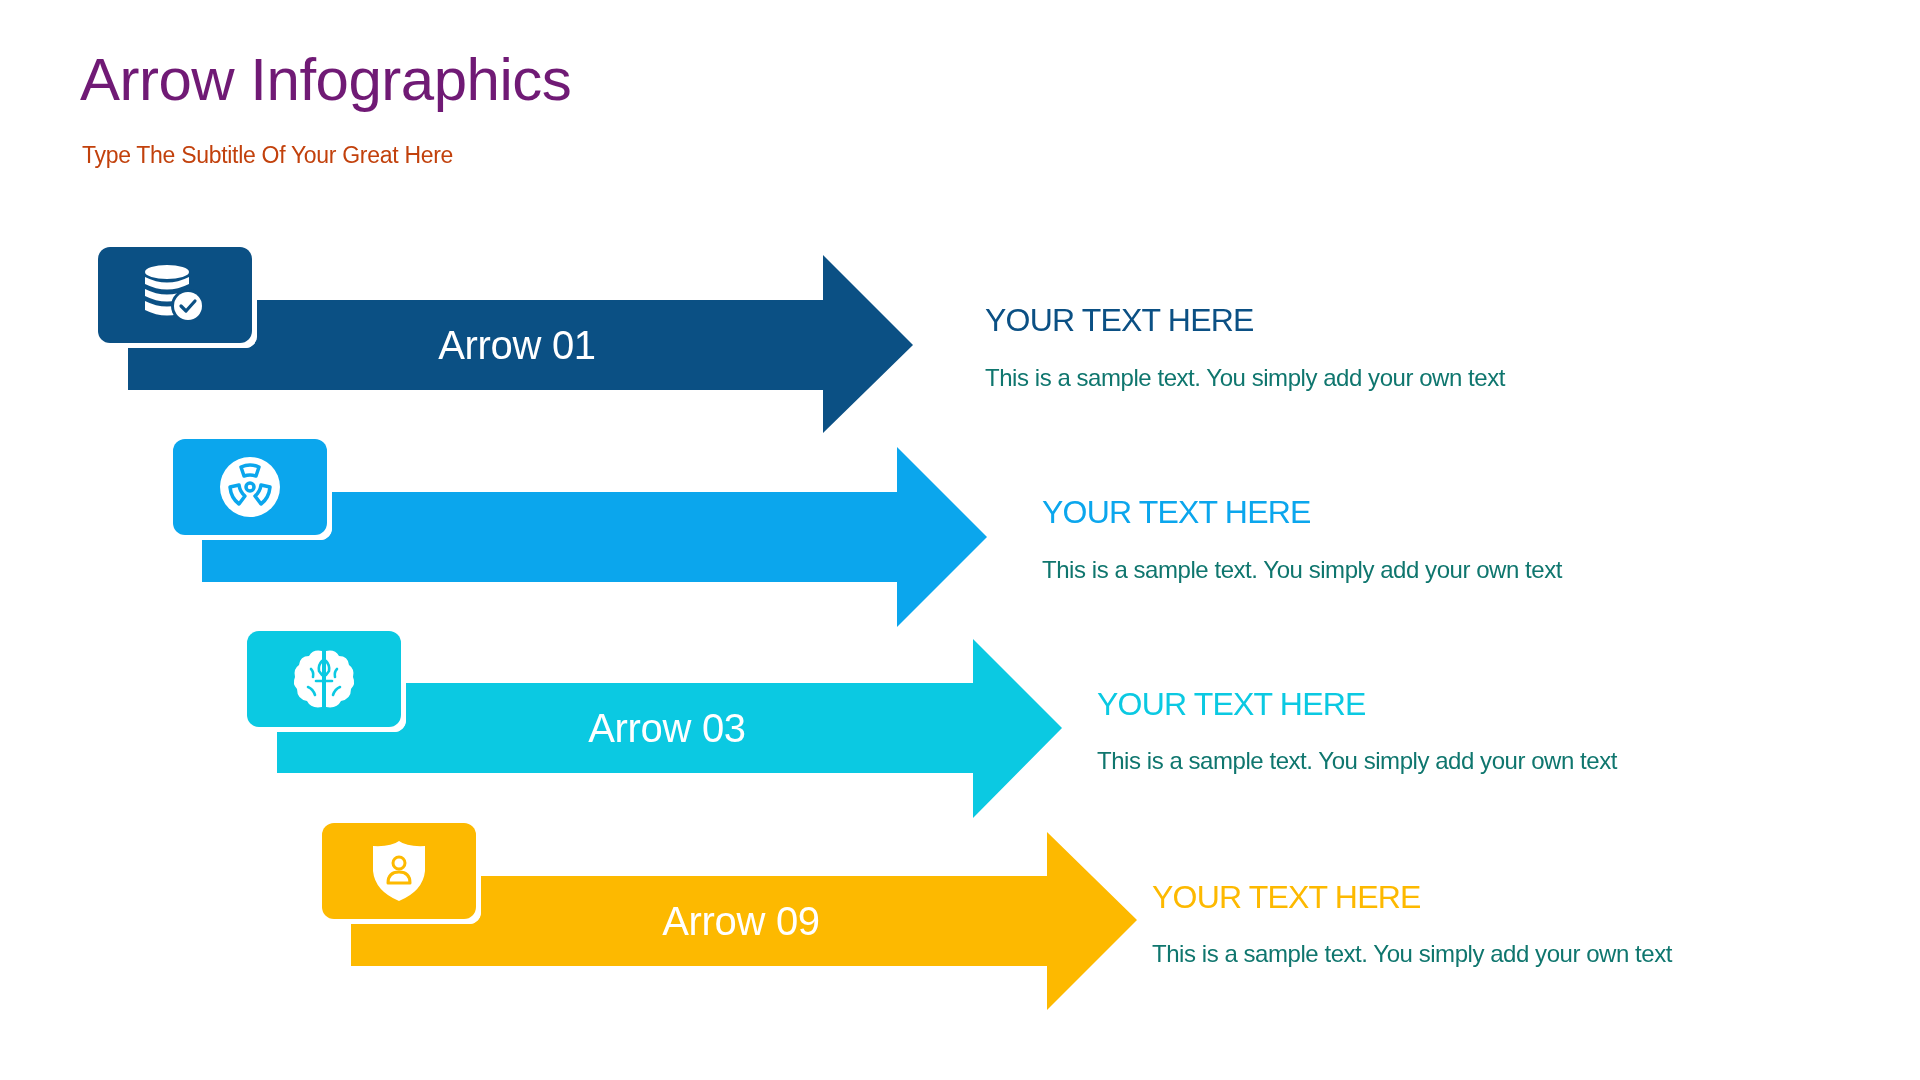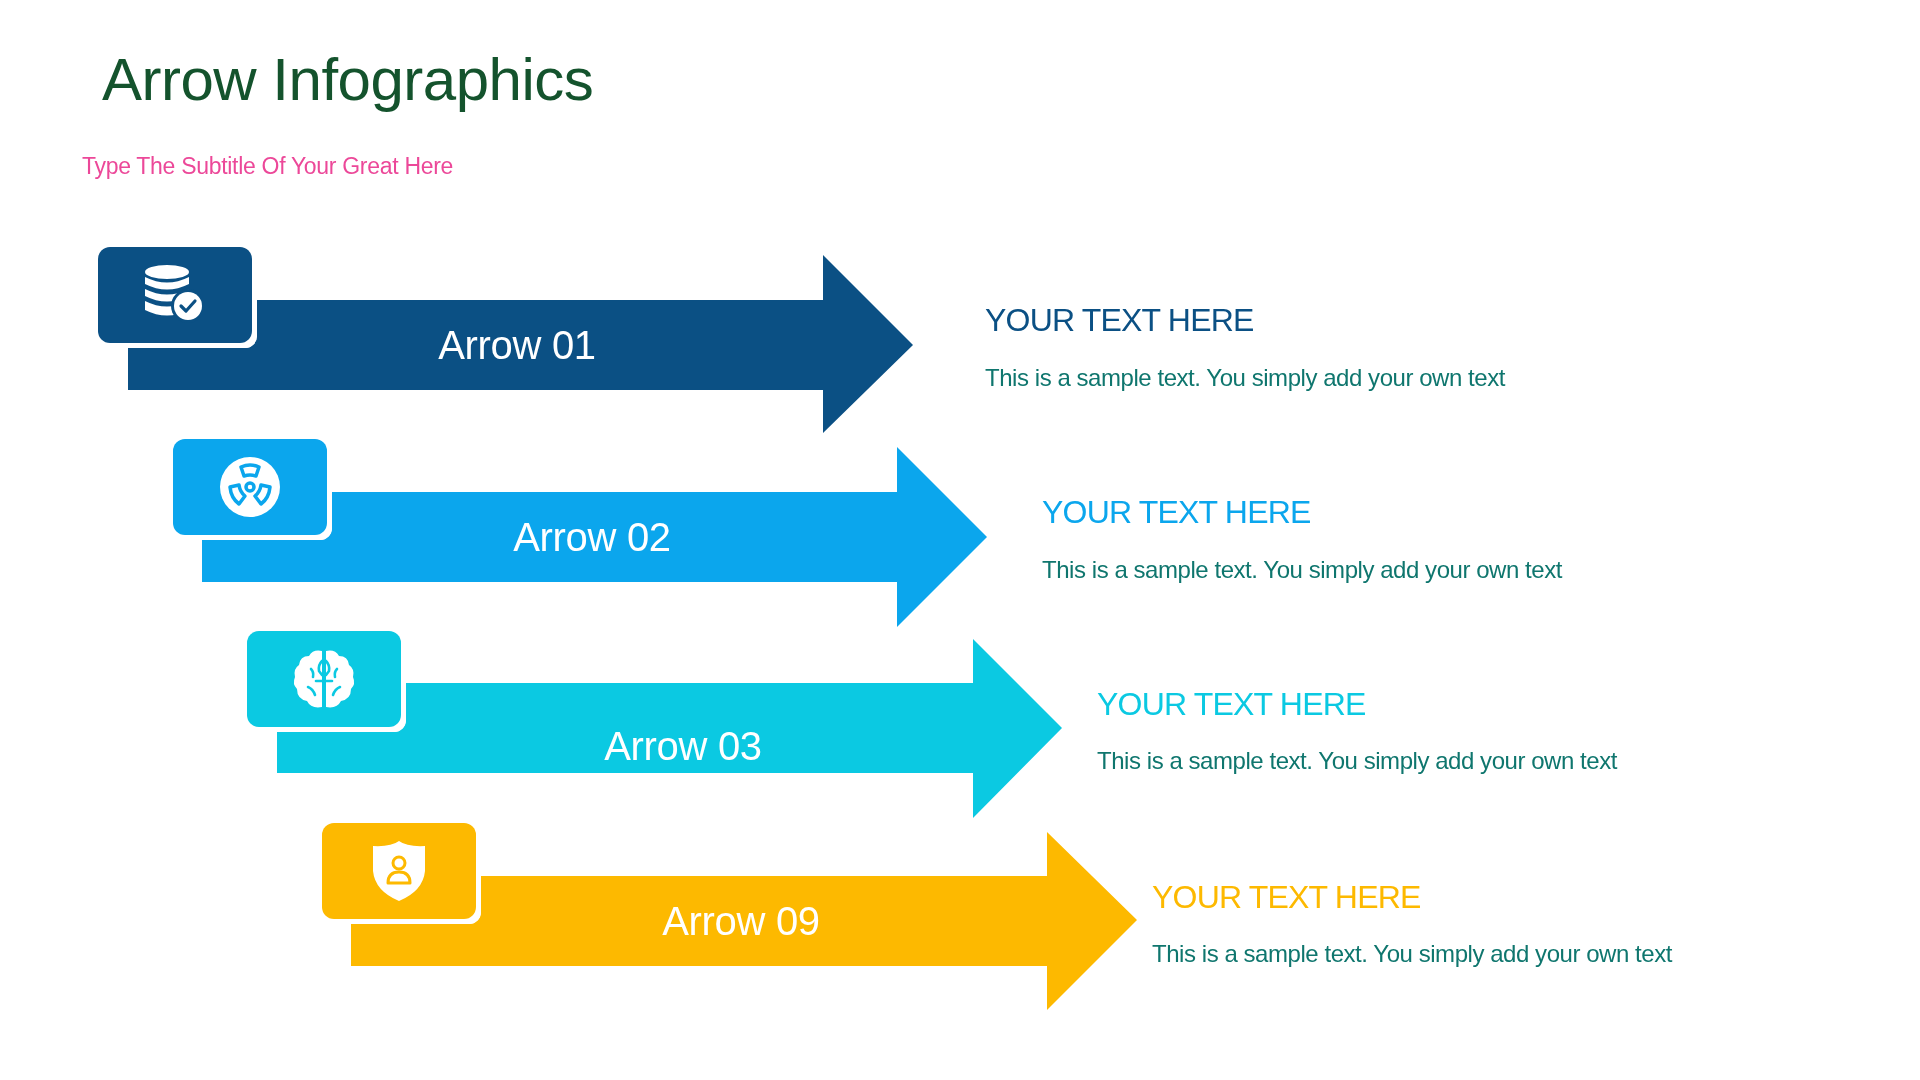--- a/index.html
+++ b/index.html
@@ -3,26 +3,26 @@
 <meta charset="utf-8">
 <style>
   html, body { margin: 0; padding: 0; }
   body {
     width: 1920px; height: 1080px; position: relative; overflow: hidden;
     background: #ffffff;
     font-family: "Liberation Sans", sans-serif;
   }
   .title {
     position: absolute; left: 80px; top: 44px;
-    font-size: 60px; line-height: 72px; color: #14532d; font-weight: normal;
-    letter-spacing: -0.5px; white-space: nowrap; margin-left: 22px;
+    font-size: 60px; line-height: 72px; color: #701a75; font-weight: normal;
+    letter-spacing: -0.5px; white-space: nowrap;
   }
   .subtitle {
     position: absolute; left: 82px; top: 140px;
-    font-size: 23px; line-height: 30px; color: #ec4899; letter-spacing: -0.3px; white-space: nowrap; margin-top: 11px;
+    font-size: 23px; line-height: 30px; color: #c2410c; letter-spacing: -0.3px; white-space: nowrap;
   }
   .row { position: absolute; left: 0; top: 0; width: 1920px; height: 1080px; pointer-events: none; padding-left: 42px; }
   .row > * { pointer-events: auto; }
   .arrow-svg { position: absolute; left: 0; top: 0; }
   .icon-box {
     position: absolute; width: 154px; height: 96px; border-radius: 12px;
     box-shadow: 5px 5px 0 0 #ffffff;
     display: flex; align-items: center; justify-content: center;
   }
   .icon-box-outline {
@@ -80,21 +80,20 @@
     <svg width="62" height="62" viewBox="0 0 62 62">
       <circle cx="31" cy="31" r="30" fill="#ffffff"></circle>
       <g fill="none" stroke="#0ba6ed" stroke-width="3.5" stroke-linejoin="round">
         <path d="M22 11 Q31 7 40 11 L37 20 Q31 18 25 20 Z"></path>
         <path d="M11 31 L20 29 Q21 36 26 40 L20 48 Q12 42 11 31 Z"></path>
         <path d="M51 31 L42 29 Q41 36 36 40 L42 48 Q50 42 51 31 Z"></path>
         <circle cx="31" cy="31" r="4"></circle>
       </g>
     </svg>
   </div>
-  <div class="arrow-label" style="left:442px; top:513px;">Arrow 02</div>
   <div class="item-heading" style="left:1042px; top:493px; color:#0ba6ed;">YOUR TEXT HERE</div>
   <div class="item-body" style="left:1042px; top:555px;">This is a sample text. You simply add your own text</div>
 </div>
 
 <div class="row">
   <svg class="arrow-svg" width="1920" height="1080">
     <polygon points="277,683 973,683 973,639 1062,728 973,818 973,773 277,773" fill="#0bc9e2"></polygon>
   </svg>
   <div class="icon-box-outline" style="left:252px; top:636px;"></div>
   <div class="icon-box" style="left:247px; top:631px; background:#0bc9e2;">
@@ -108,21 +107,21 @@
         <path d="M35 14 Q39 18 38 24 L35 28"></path>
         <path d="M31 34 L25 34"></path>
         <path d="M35 34 L41 34"></path>
         <path d="M17 40 Q22 42 24 48"></path>
         <path d="M49 40 Q44 42 42 48"></path>
         <path d="M20 22 Q23 25 22 30"></path>
         <path d="M46 22 Q43 25 44 30"></path>
       </g>
     </svg>
   </div>
-  <div class="arrow-label" style="left:533px; top:704px;margin-top:18px;">Arrow 03</div>
+  <div class="arrow-label" style="left:517px; top:704px;">Arrow 03</div>
   <div class="item-heading" style="left:1097px; top:685px; color:#0bc9e2;">YOUR TEXT HERE</div>
   <div class="item-body" style="left:1097px; top:746px;">This is a sample text. You simply add your own text</div>
 </div>
 
 <div class="row">
   <svg class="arrow-svg" width="1920" height="1080">
     <polygon points="351,876 1047,876 1047,832 1137,920 1047,1010 1047,966 351,966" fill="#fdb900"></polygon>
   </svg>
   <div class="icon-box-outline" style="left:327px; top:828px;"></div>
   <div class="icon-box" style="left:322px; top:823px; background:#fdb900;">

